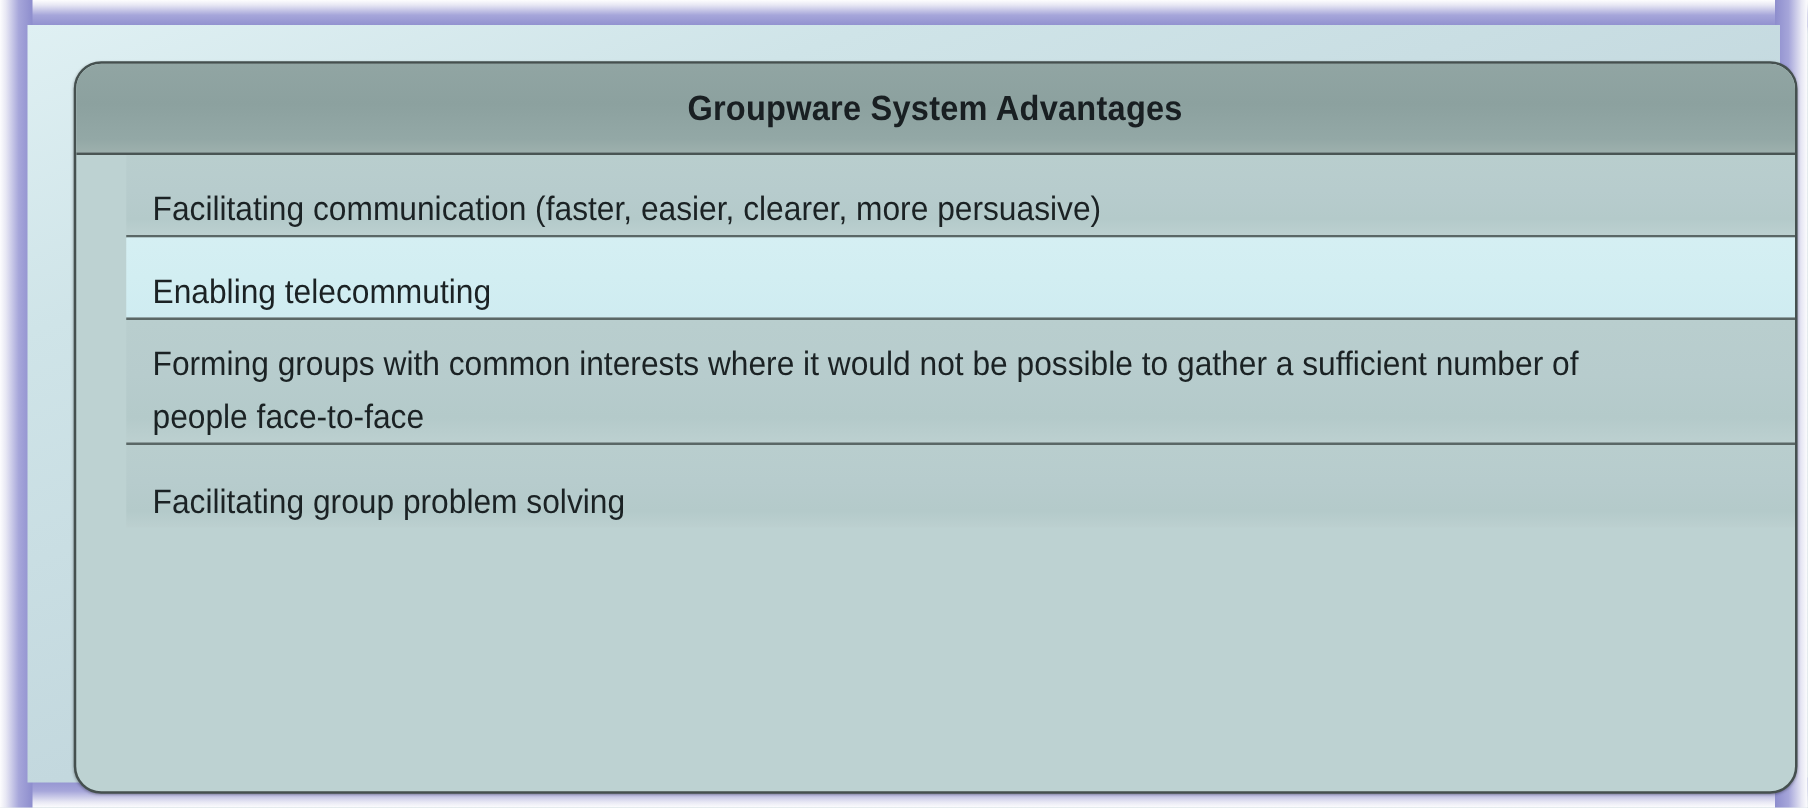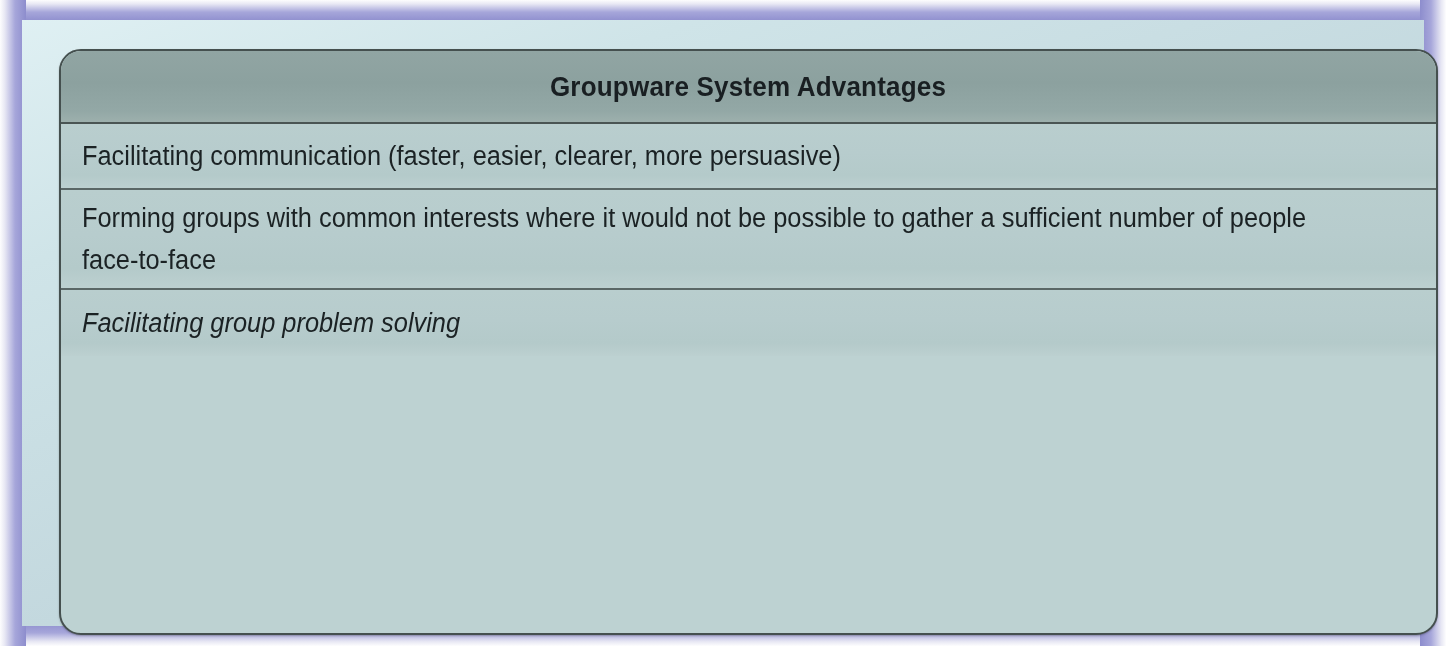--- a/index.html
+++ b/index.html
@@ -91,26 +91,27 @@
     letter-spacing: .2px;
     color: #191f22;
     transform: scaleX(.93);
     transform-origin: center;
     white-space: nowrap;
   }
 
   .row {
     box-sizing: border-box;
     display: flex;
-    align-items: center;
+    align-items: flex-end;
     padding: 0 18px 0 21px;
     border-bottom: 2px solid #5a6766;
     min-height: 66px;
+    margin-left: 40px;
   }
-  .row:last-child { border-bottom: none; font-style: italic; }
+  .row:last-child { border-bottom: none; }
 
   .row.dark {
     background: linear-gradient(to bottom, #b9cece 0%, #b7cccd 45%, #b4caca 80%, #bcd0d0 100%);
   }
   .row.light {
     background: linear-gradient(to bottom, #d5eff3 0%, #d2eef2 50%, #cfecf1 100%);
   }
 
   .row .cell {
     font-family: "Liberation Sans Narrow", "Liberation Sans", "DejaVu Sans", sans-serif;
@@ -138,20 +139,23 @@
     <div id="table">
 
       <div id="table-header">
         <span class="title">Groupware System Advantages</span>
       </div>
 
       <div class="row dark">
         <span class="cell">Facilitating communication (faster, easier, clearer, more persuasive)</span>
       </div>
 
+      <div class="row light">
+        <span class="cell">Enabling telecommuting</span>
+      </div>
 
 
 
       <div class="row dark tall">
         <span class="cell">Forming groups with common interests where it would not be possible to gather a sufficient number of people face-to-face</span>
       </div>
 
 
       <div class="row dark">
         <span class="cell">Facilitating group problem solving</span>

